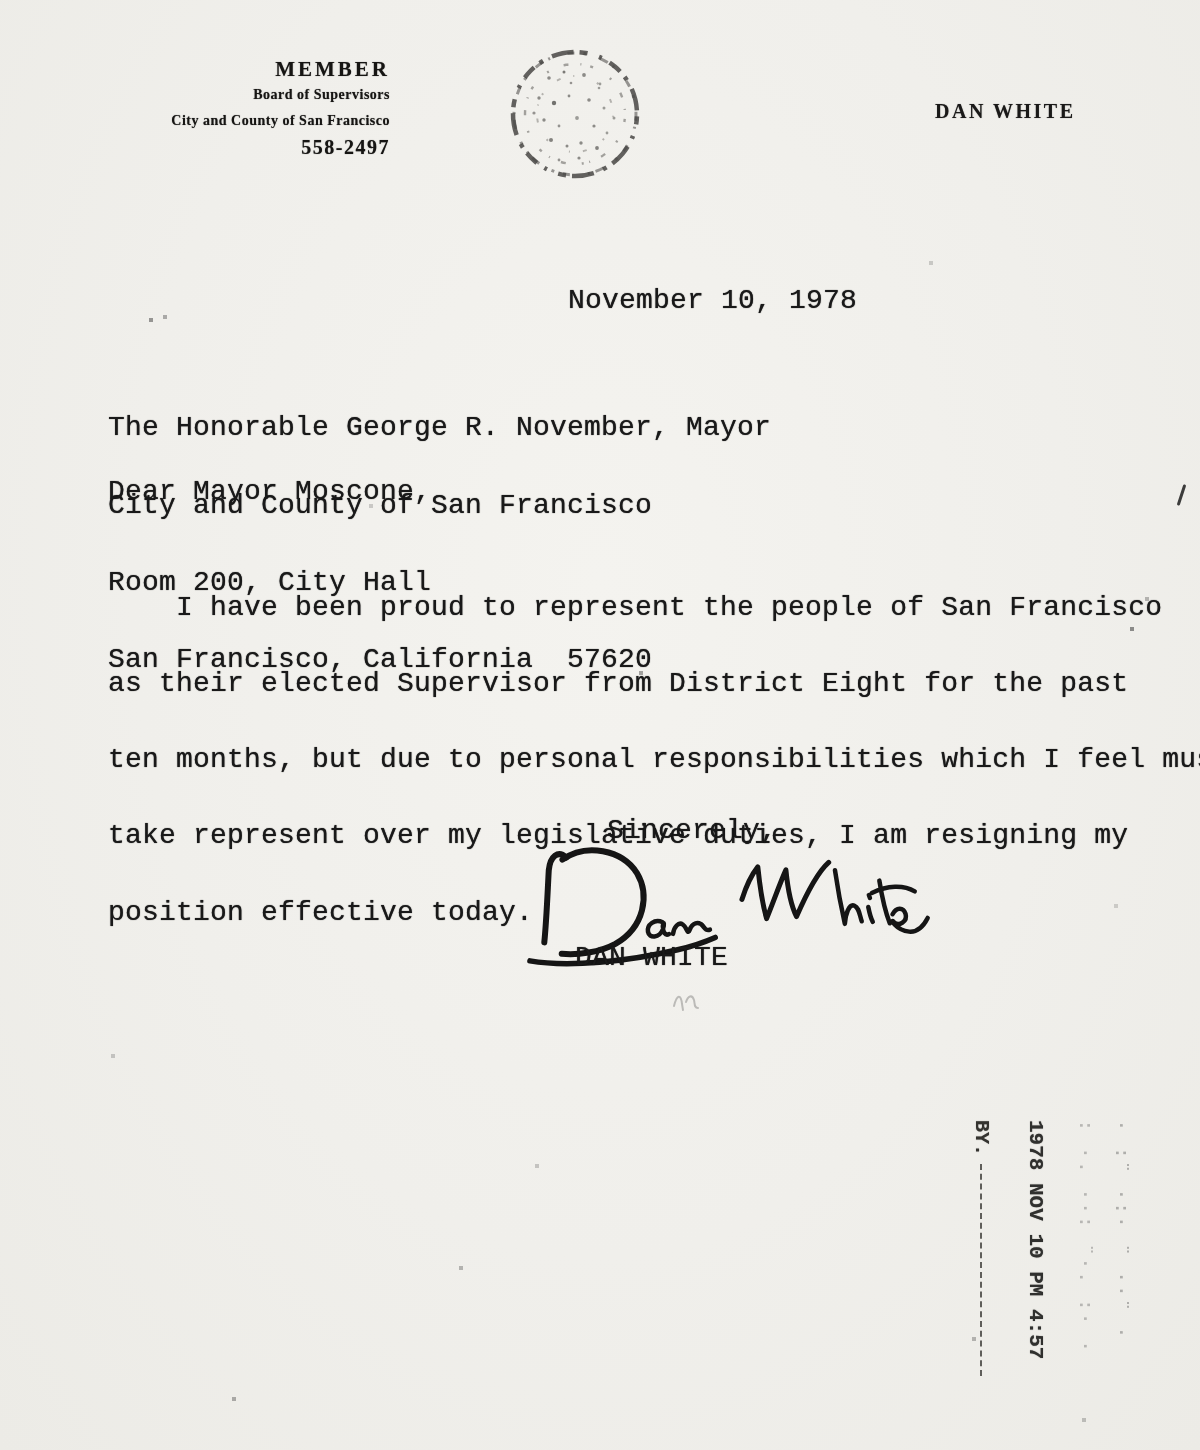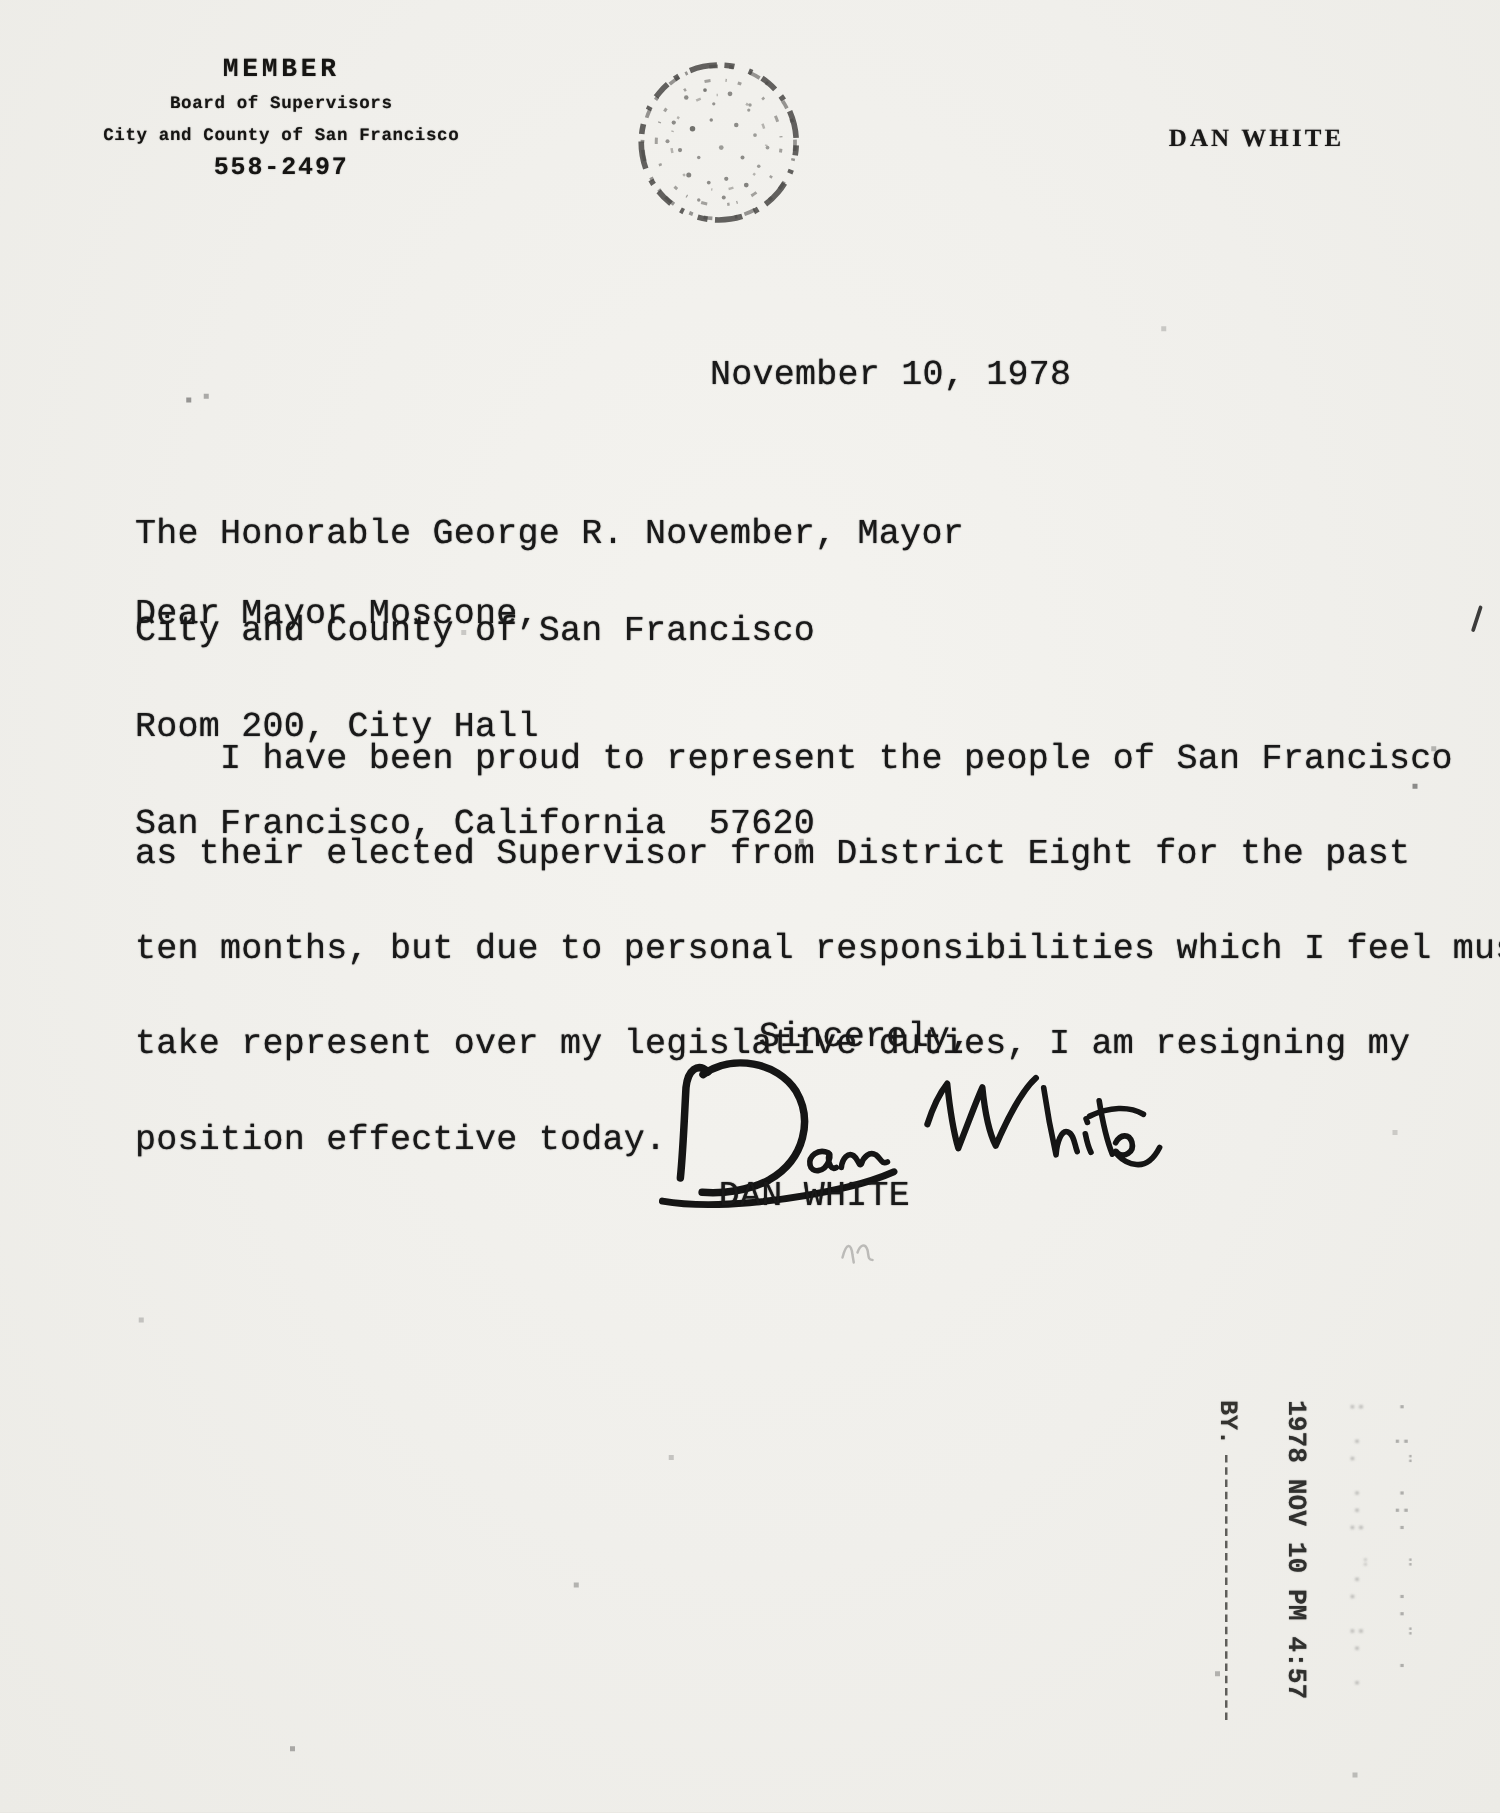--- a/index.html
+++ b/index.html
@@ -4,22 +4,22 @@
 <style>
   html,body{margin:0;padding:0;}
   body{background:#d8d6d0;font-family:"Liberation Sans",sans-serif;}
   .page{
     position:relative;width:1200px;height:1450px;margin:0 auto;overflow:hidden;
     background:#f1f0ec;
     background-image:radial-gradient(ellipse at 50% 40%, #f4f3ef 0%, #f0efeb 55%, #ecebe6 100%);
   }
   
   .letterhead{
-    position:absolute;left:60px;top:44px;width:330px;text-align:center;
-    font-family:Liberation Mono, monospace;font-weight:700;color:#161513;
+    position:absolute;left:60px;top:56px;width:330px;text-align:right;
+    font-family:Liberation Serif, serif;font-weight:700;color:#161513;
     line-height:26px;text-shadow:0 0 1px rgba(20,20,20,.55);
   }
   .lh-member{font-size:21px;letter-spacing:3px;}
   .lh-line{font-size:14px;letter-spacing:.5px;}
   .lh-phone{font-size:20px;letter-spacing:1.5px;}
   
   .seal{position:absolute;left:507px;top:46px;width:136px;height:136px;opacity:.92;}
   
   .header-name{
     position:absolute;left:935px;top:100px;

